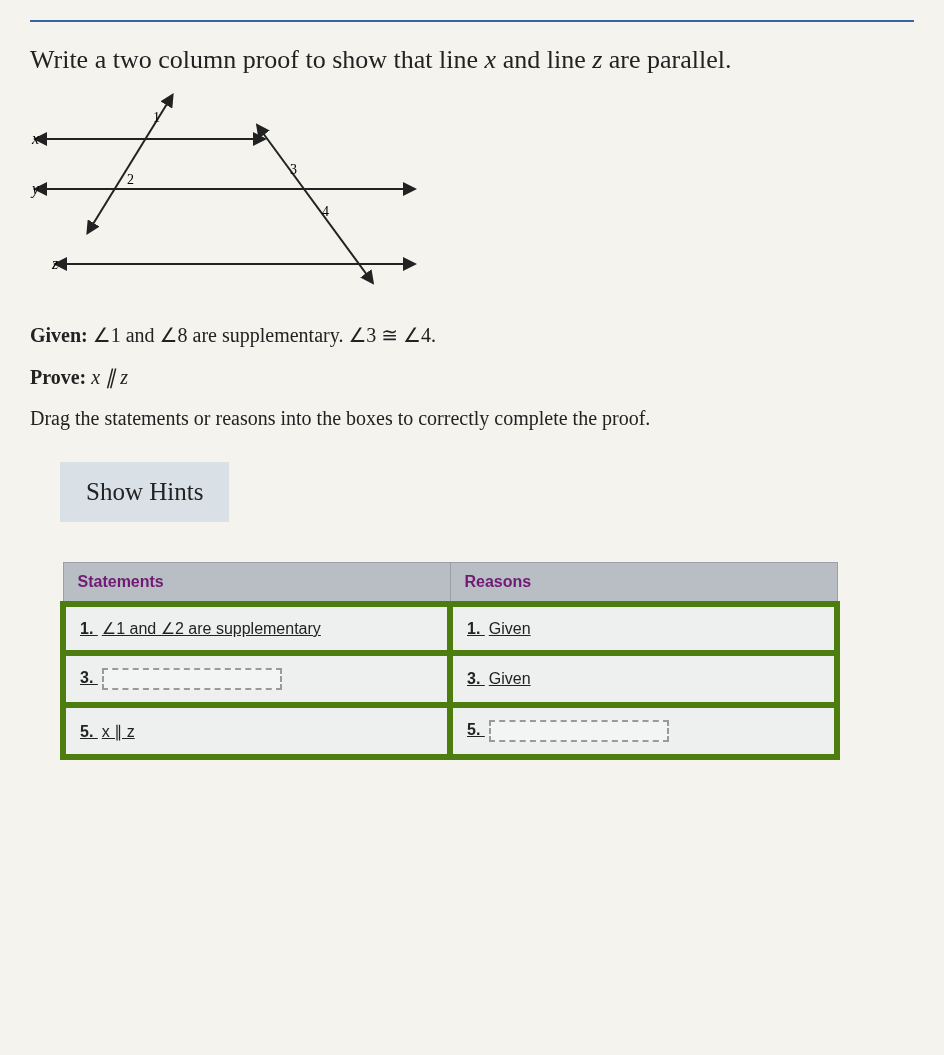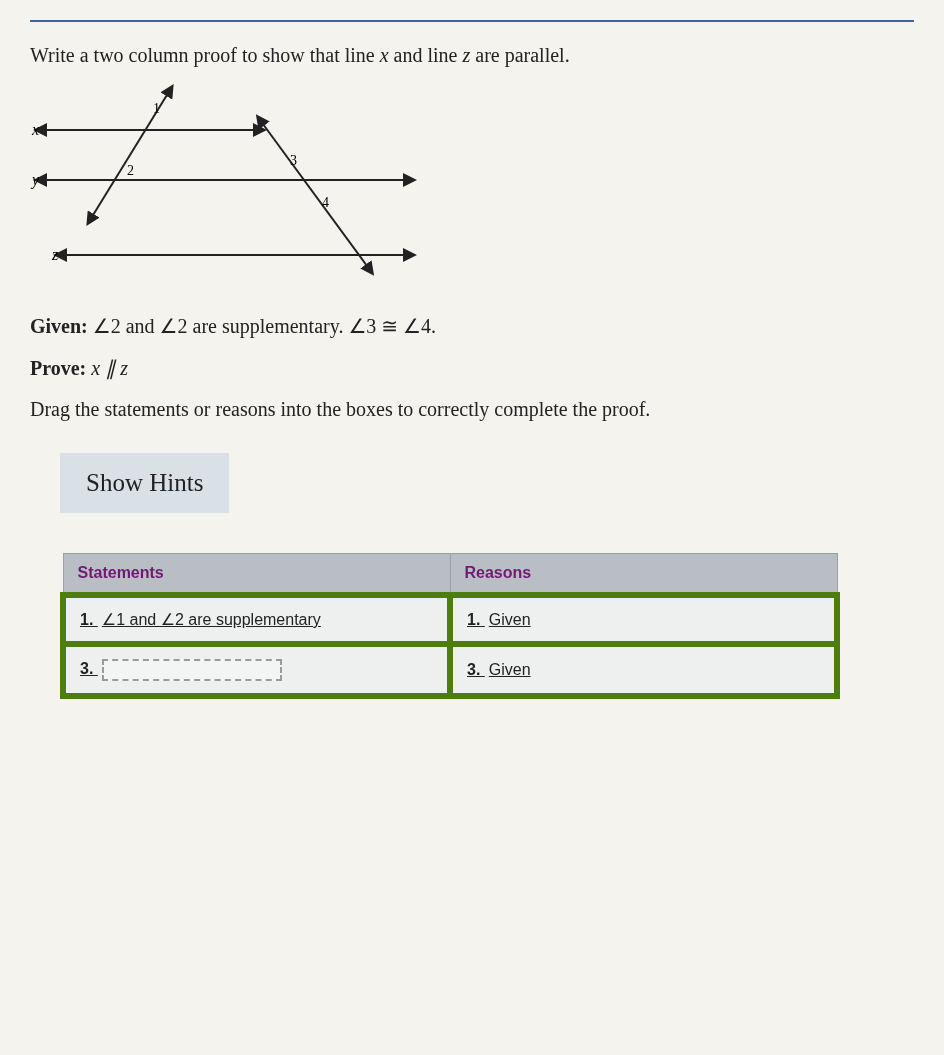--- a/index.html
+++ b/index.html
@@ -4,21 +4,21 @@
   <style>
     * { box-sizing: border-box; margin: 0; padding: 0; }
     body {
       font-family: Georgia, 'Times New Roman', serif;
       background: #f5f3ee;
       width: 944px;
       padding: 20px 30px;
       color: #222;
     }
     .top-border { border-top: 2px solid #3865a3; margin-bottom: 18px; }
-    .prompt { font-size: 20px; line-height: 1.5; }
+    .prompt { font-size: 26px; line-height: 1.5; }
     .math-var { font-style: italic; font-family: 'Times New Roman', serif; }
     .diagram { margin: 10px 0 30px 0; }
     .line-label { font-size: 20px; margin: 18px 0 12px 0; }
     .bold { font-weight: bold; }
     .hints-btn {
       display: inline-block;
       background: #d9e0e6;
       padding: 16px 26px;
       font-size: 25px;
       font-family: Georgia, serif;
@@ -97,21 +97,21 @@
     <text x="22" y="180" font-size="16" font-style="italic">z</text>
     <text x="123" y="33" font-size="14">1</text>
     <text x="97" y="95" font-size="14">2</text>
     <text x="260" y="85" font-size="14">3</text>
     <text x="292" y="127" font-size="14">4</text>
   </svg>
 </div>
 
 <p class="line-label">
   <span class="bold">Given: </span>
-  <span class="angle">∠2 and ∠2 are supplementary. </span>
+  <span class="angle">∠1 and ∠8 are supplementary. </span>
   <span class="angle">∠3 ≅ ∠4.</span>
 </p>
 
 <p class="line-label">
   <span class="bold">Prove: </span>
   <span class="math-var angle">x ∥ z</span>
 </p>
 
 <p class="line-label">Drag the statements or reasons into the boxes to correctly complete the proof.</p>
 
@@ -126,17 +126,21 @@
   </thead>
   <tbody id="proof-body">
       <tr>
         <td class="stmt"><span class="row-num">1. </span><span>∠1 and ∠2 are supplementary</span></td>
         <td class="reason"><span class="row-num">1. </span><span>Given</span></td>
       </tr>
       <tr>
         <td class="stmt"><span class="row-num">3. </span><span class="drop-zone"></span></td>
         <td class="reason"><span class="row-num">3. </span><span>Given</span></td>
       </tr>
+      <tr>
+        <td class="stmt"><span class="row-num">5. </span><span>x ∥ z</span></td>
+        <td class="reason"><span class="row-num">5. </span><span class="drop-zone"></span></td>
+      </tr>
     </tbody>
 </table>
 
 
 
 
 </body></html>

